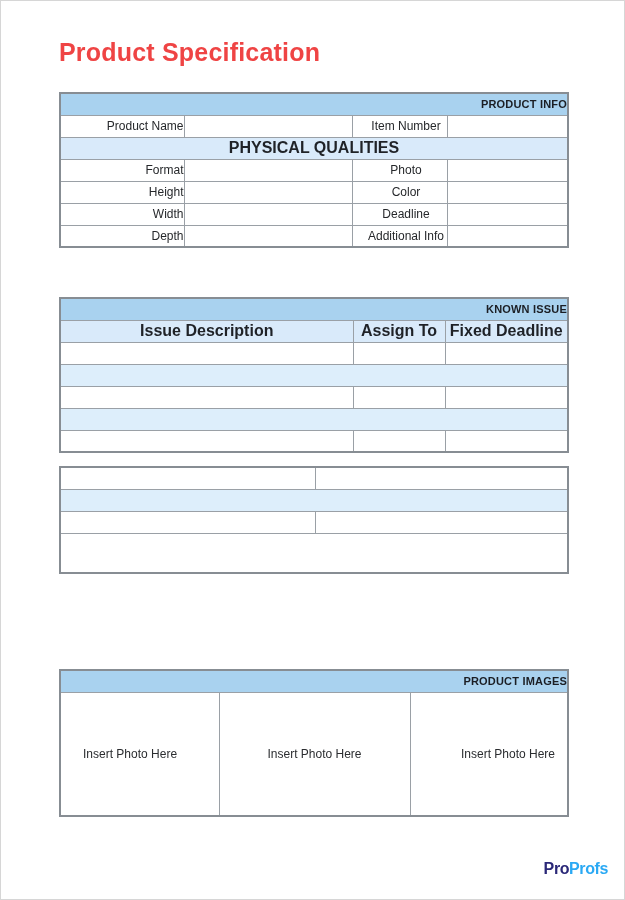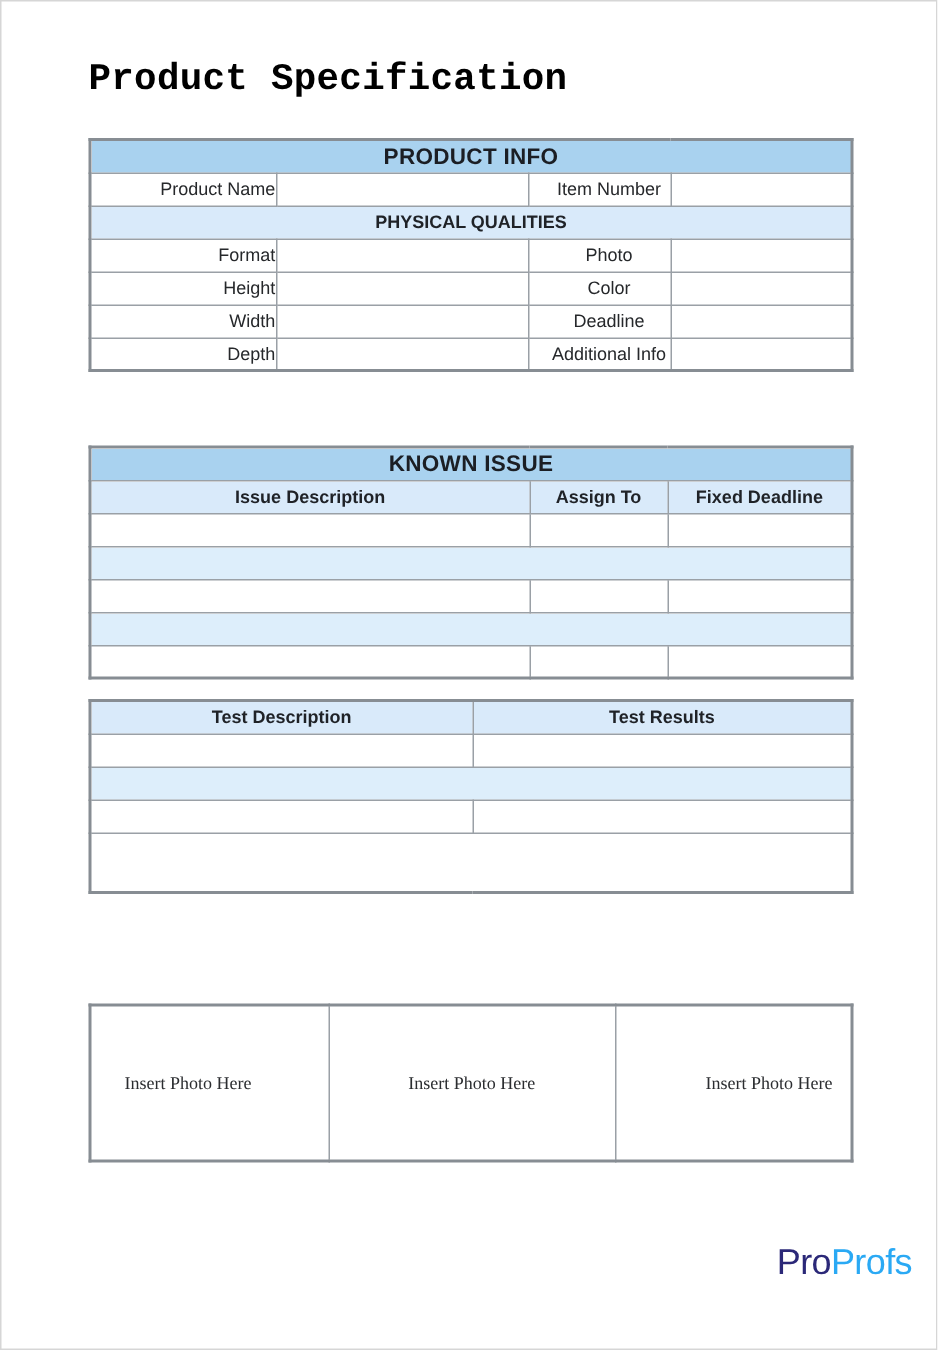--- a/index.html
+++ b/index.html
@@ -3,52 +3,52 @@
 <meta charset="utf-8">
 <style>
   * { margin:0; padding:0; box-sizing:border-box; }
   html,body { background:#ffffff; font-family:"Liberation Sans", sans-serif; }
   .page {
     position:relative; width:625px; height:900px; background:#ffffff;
     border:1px solid #d6d6d6; overflow:hidden;
   }
   .title {
     position:absolute; left:58px; top:37px;
-    font-size:25px; font-weight:700; color:#000000; letter-spacing:0.2px;font-family:Liberation Mono, monospace;
+    font-size:25px; font-weight:700; color:#ef4444; letter-spacing:0.2px;
   }
   table {
     position:absolute; left:58px; width:508px;
     border-collapse:collapse; table-layout:fixed;
     border:2px solid #878d93;
     font-size:12px; color:#26282b;
   }
   td, th { border:1px solid #9aa0a6; height:22px; padding:0; font-weight:400; overflow:hidden; white-space:nowrap; }
   .sec-head {
-    background:#a9d2ef; font-weight:700; font-size:15px; color:#1b1e24;
-    text-align:center; letter-spacing:0.2px;
+    background:#a9d2ef; font-weight:700; font-size:11px; color:#1b1e24;
+    text-align:right; letter-spacing:0.2px;
   }
   .sub-head {
-    background:#d9eafa; font-weight:700; font-size:12px; color:#1f2227;
+    background:#d9eafa; font-weight:700; font-size:16px; color:#1f2227;
     text-align:center;
   }
   .stripe { background:#ddeefb; }
   .lbl1 { text-align:right; padding-left:21px; }
   .lbl2 { text-align:center; padding-left:13px; }
   .t1 { top:91px; }
   .t2 { top:296px; }
   .t3 { top:465px; }
   .t4 { top:668px; }
   .big-cell { height:40px; }
-  .photo-cell { height:104px; vertical-align:middle; color:#2b2d30;font-family:Liberation Serif, serif; }
+  .photo-cell { height:124px; vertical-align:middle; color:#2b2d30; }
   .photo-left  { text-align:left;  padding-left:22px; }
   .photo-mid   { text-align:center; }
   .photo-right { text-align:right; padding-right:12px; }
   .logo {
-    position:absolute; top:827px; right:16px;
-    font-size:24px; font-weight:400; letter-spacing:-0.4px;
+    position:absolute; top:859px; right:16px;
+    font-size:16px; font-weight:700; letter-spacing:-0.4px;
   }
   .logo .pro  { color:#2b2878; }
   .logo .profs{ color:#2aa9f4; }
 </style>
 </head>
 <body>
 
 <div class="page">
 
   <h1 class="title">Product Specification</h1>
@@ -139,24 +139,20 @@
   </tbody>
     </table>
 
   <table class="t3">
     <colgroup>
         <col style="width:255px">
         <col style="width:253px">
       </colgroup>
     <tbody>
     <tr>
-      <td class="sub-head">Test Description</td>
-      <td class="sub-head">Test Results</td>
-    </tr>
-    <tr>
       <td></td>
       <td></td>
     </tr>
     <tr>
       <td class="stripe" colspan="2"></td>
     </tr>
     <tr>
       <td></td>
       <td></td>
     </tr>
@@ -166,20 +162,23 @@
   </tbody>
     </table>
 
   <table class="t4">
     <colgroup>
         <col style="width:159px">
         <col style="width:191px">
         <col style="width:158px">
       </colgroup>
     <tbody>
+        <tr>
+      <td class="sec-head" colspan="3">PRODUCT IMAGES</td>
+    </tr>
     <tr>
       <td class="photo-cell photo-left">Insert Photo Here</td>
       <td class="photo-cell photo-mid">Insert Photo Here</td>
       <td class="photo-cell photo-right">Insert Photo Here</td>
     </tr>
   </tbody>
     </table>
 
   <div class="logo">
     <span class="pro">Pro</span><span class="profs">Profs</span>

